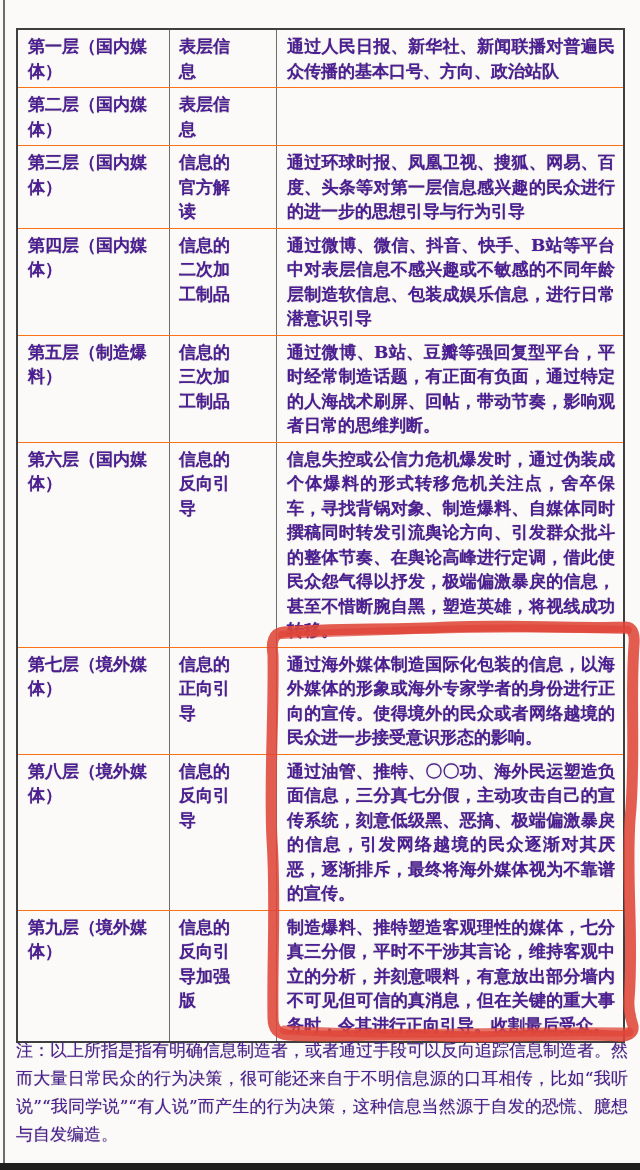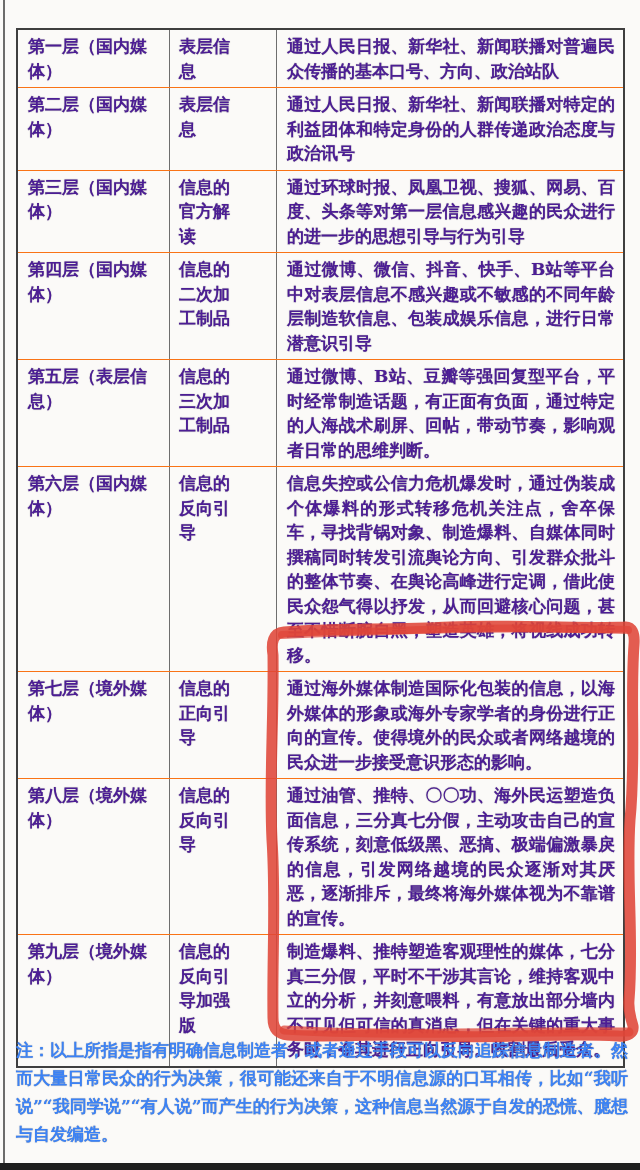--- a/index.html
+++ b/index.html
@@ -52,21 +52,21 @@
   }
   .c3{
     flex:1 1 auto;
     padding-left:10px;padding-right:8px;
     text-align:justify;
   }
   
   .footnote{
     position:absolute;left:16px;top:1036px;width:612px;
     font-size:17px;line-height:28px;
-    color:#3b82f6;font-weight:700;
+    color:#4c1d95;font-weight:400;
     text-shadow:0 0 1px rgba(45,45,45,.5);
     text-align:justify;
   }
   
   .annotation-svg{
     position:absolute;left:0;top:0;width:640px;height:1170px;
     pointer-events:none;
   }
   .annotation-svg path{
     fill:none;
@@ -84,45 +84,44 @@
   <div class="doc-table" id="doc-table">
   <div class="row">
     <div class="cell c1">第一层（国内媒体）</div>
     <div class="cell c2">表层信息</div>
     <div class="cell c3">通过人民日报、新华社、新闻联播对普遍民众传播的基本口号、方向、政治站队</div>
   </div>
 
   <div class="row">
     <div class="cell c1">第二层（国内媒体）</div>
     <div class="cell c2">表层信息</div>
-    <div class="cell c3">通过人民日报、新华社、新闻联播对特定的利益团体和特定身份的人群传递政治态度与政治讯号</div>
   </div>
 
   <div class="row">
     <div class="cell c1">第三层（国内媒体）</div>
     <div class="cell c2">信息的官方解读</div>
     <div class="cell c3">通过环球时报、凤凰卫视、搜狐、网易、百度、头条等对第一层信息感兴趣的民众进行的进一步的思想引导与行为引导</div>
   </div>
 
   <div class="row">
     <div class="cell c1">第四层（国内媒体）</div>
     <div class="cell c2">信息的二次加工制品</div>
     <div class="cell c3">通过微博、微信、抖音、快手、B站等平台中对表层信息不感兴趣或不敏感的不同年龄层制造软信息、包装成娱乐信息，进行日常潜意识引导</div>
   </div>
 
   <div class="row">
-    <div class="cell c1">第五层（表层信息）</div>
+    <div class="cell c1">第五层（制造爆料）</div>
     <div class="cell c2">信息的三次加工制品</div>
     <div class="cell c3">通过微博、B站、豆瓣等强回复型平台，平时经常制造话题，有正面有负面，通过特定的人海战术刷屏、回帖，带动节奏，影响观者日常的思维判断。</div>
   </div>
 
   <div class="row">
     <div class="cell c1">第六层（国内媒体）</div>
     <div class="cell c2">信息的反向引导</div>
-    <div class="cell c3">信息失控或公信力危机爆发时，通过伪装成个体爆料的形式转移危机关注点，舍卒保车，寻找背锅对象、制造爆料、自媒体同时撰稿同时转发引流舆论方向、引发群众批斗的整体节奏、在舆论高峰进行定调，借此使民众怨气得以抒发，从而回避核心问题，甚至不惜断腕自黑，塑造英雄，将视线成功转移。</div>
+    <div class="cell c3">信息失控或公信力危机爆发时，通过伪装成个体爆料的形式转移危机关注点，舍卒保车，寻找背锅对象、制造爆料、自媒体同时撰稿同时转发引流舆论方向、引发群众批斗的整体节奏、在舆论高峰进行定调，借此使民众怨气得以抒发，极端偏激暴戾的信息，甚至不惜断腕自黑，塑造英雄，将视线成功转移。</div>
   </div>
 
   <div class="row">
     <div class="cell c1">第七层（境外媒体）</div>
     <div class="cell c2">信息的正向引导</div>
     <div class="cell c3">通过海外媒体制造国际化包装的信息，以海外媒体的形象或海外专家学者的身份进行正向的宣传。使得境外的民众或者网络越境的民众进一步接受意识形态的影响。</div>
   </div>
 
   <div class="row">
     <div class="cell c1">第八层（境外媒体）</div>

